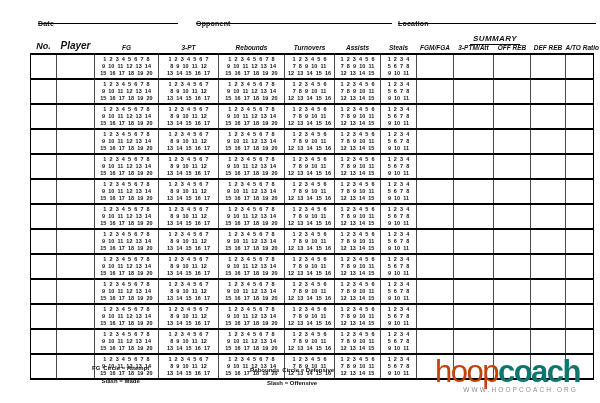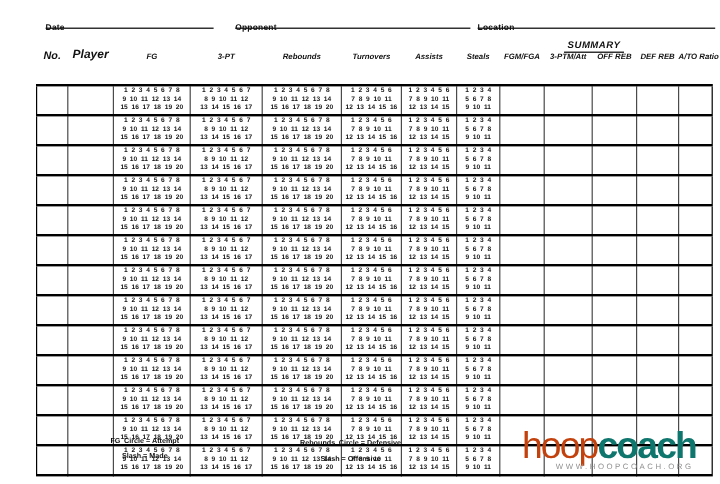--- a/index.html
+++ b/index.html
@@ -26,21 +26,21 @@
   }
 
   
   .stat-table {
     position: absolute; top: 40px; left: 30px;
     border-collapse: collapse; table-layout: fixed; width: 563px;
   }
   .stat-table thead th {
     border: 0; vertical-align: bottom; text-align: center;
     font-style: italic; font-weight: bold; font-size: 6.5px;
-    white-space: nowrap; overflow: visible; padding-bottom: 19px; height: 14px;
+    white-space: nowrap; overflow: visible; padding-bottom: 2px; height: 14px;
   }
   .stat-table thead th.col-no { font-size: 9px; }
   .stat-table thead th.col-player { font-size: 10px; }
   .stat-table tbody tr { border-top: 2px solid #000; border-bottom: 2px solid #000; }
   .stat-table tbody td {
     border-left: 1px solid #4a4a4a; border-right: 1px solid #4a4a4a;
     height: 23px; padding: 1px 0; vertical-align: middle;
   }
   .stat-table tbody td:first-child { border-left: 1.4px solid #000; }
   .stat-table tbody td:last-child { border-right: 1.4px solid #000; }

